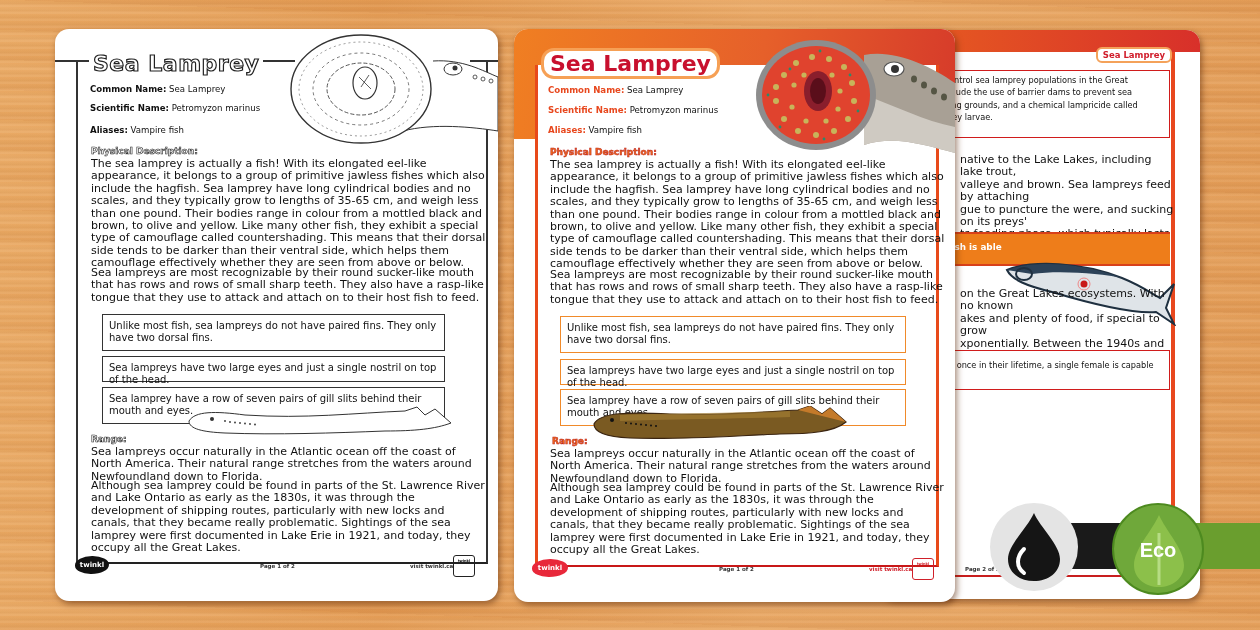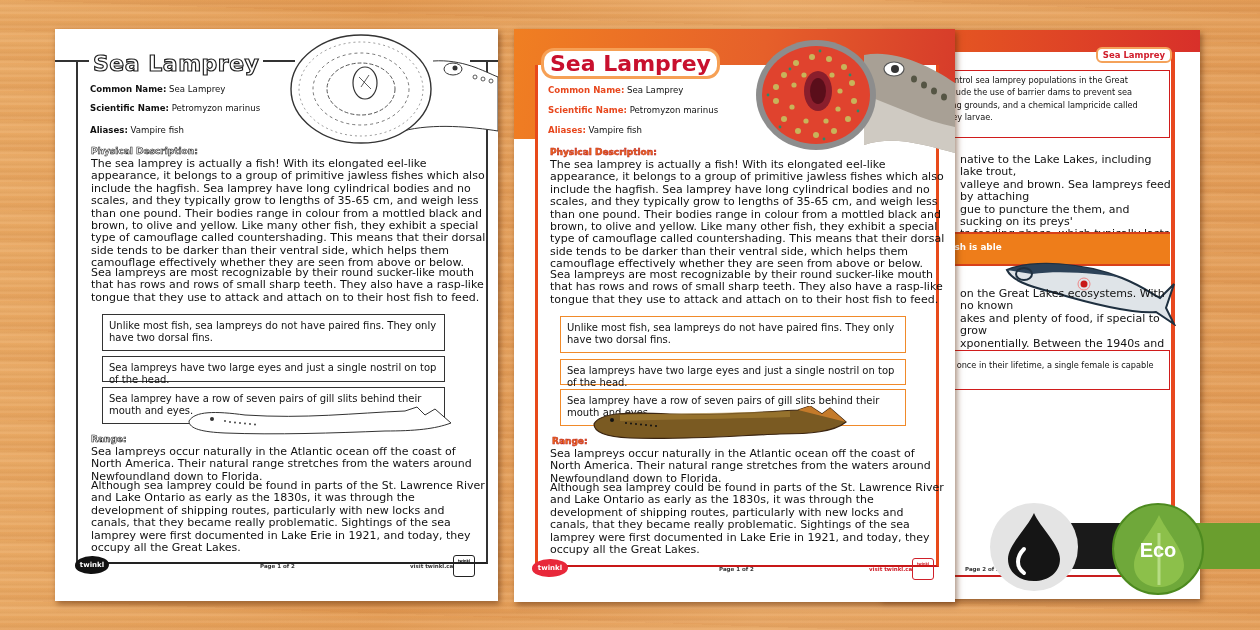--- a/index.html
+++ b/index.html
@@ -12,20 +12,21 @@
       repeating-linear-gradient(0deg, rgba(255,255,255,0.06) 0px, rgba(255,255,255,0.06) 2px, rgba(0,0,0,0.03) 3px, rgba(0,0,0,0.0) 7px),
       repeating-linear-gradient(2deg, rgba(190,110,50,0.10) 0px, rgba(190,110,50,0.0) 14px, rgba(255,210,160,0.12) 22px, rgba(190,110,50,0.0) 30px),
       linear-gradient(90deg, #e9a862 0%, #e39a52 30%, #eaa966 60%, #e39c56 100%);
   }
 
   .sheet {
     position: absolute;
     background: #fff;
     box-shadow: 2px 3px 6px rgba(90,40,10,0.55);
     overflow: hidden;
+    border-radius: 14px;
   }
 
   
   #sheet-bw { left: 55px; top: 29px; width: 443px; height: 572px; }
   #sheet-bw .frame {
     position: absolute; left: 21px; top: 31px; width: 412px; height: 504px;
     border-left: 2px solid #333; border-right: 2px solid #333; border-bottom: 2px solid #222;
   }
   #sheet-bw .topline { position: absolute; top: 31px; height: 2px; background: #333; }
   .bw-title {
@@ -127,21 +128,21 @@
   <div class="p2-box" style="left:62px; top:40px; width:228px; height:68px;">
     <div>ontrol sea lamprey populations in the Great</div>
     <div>clude the use of barrier dams to prevent sea</div>
     <div>ing grounds, and a chemical lampricide called</div>
     <div>rey larvae.</div>
   </div>
 
   <div class="body-text" style="left:80px; top:124px; width:215px;">
     <div>native to the Lake Lakes, including lake trout,</div>
     <div>valleye and brown. Sea lampreys feed by attaching</div>
-    <div>gue to puncture the them, and sucking on its preys'</div>
+    <div>gue to puncture the were, and sucking on its preys'</div>
     <div>ts feeding phase, which typically lasts 12-19</div>
     <div>arly 30 pounds of fish!</div>
   </div>
 
   <div class="p2-orange" style="left:62px; top:202px; width:228px; height:34px;">
     <span>fish is able</span>
   </div>
 
   <svg style="position:absolute; left:122px; top:226px;" width="175" height="70" viewBox="0 0 175 70">
     <path d="M5 14 C30 4 80 6 120 22 C140 30 150 38 158 42 L172 28 L164 52 L172 68 L154 56 C130 58 90 48 50 36 C25 30 10 24 5 14 Z" fill="#dfe4e8" stroke="#1f3040" stroke-width="2"></path>

